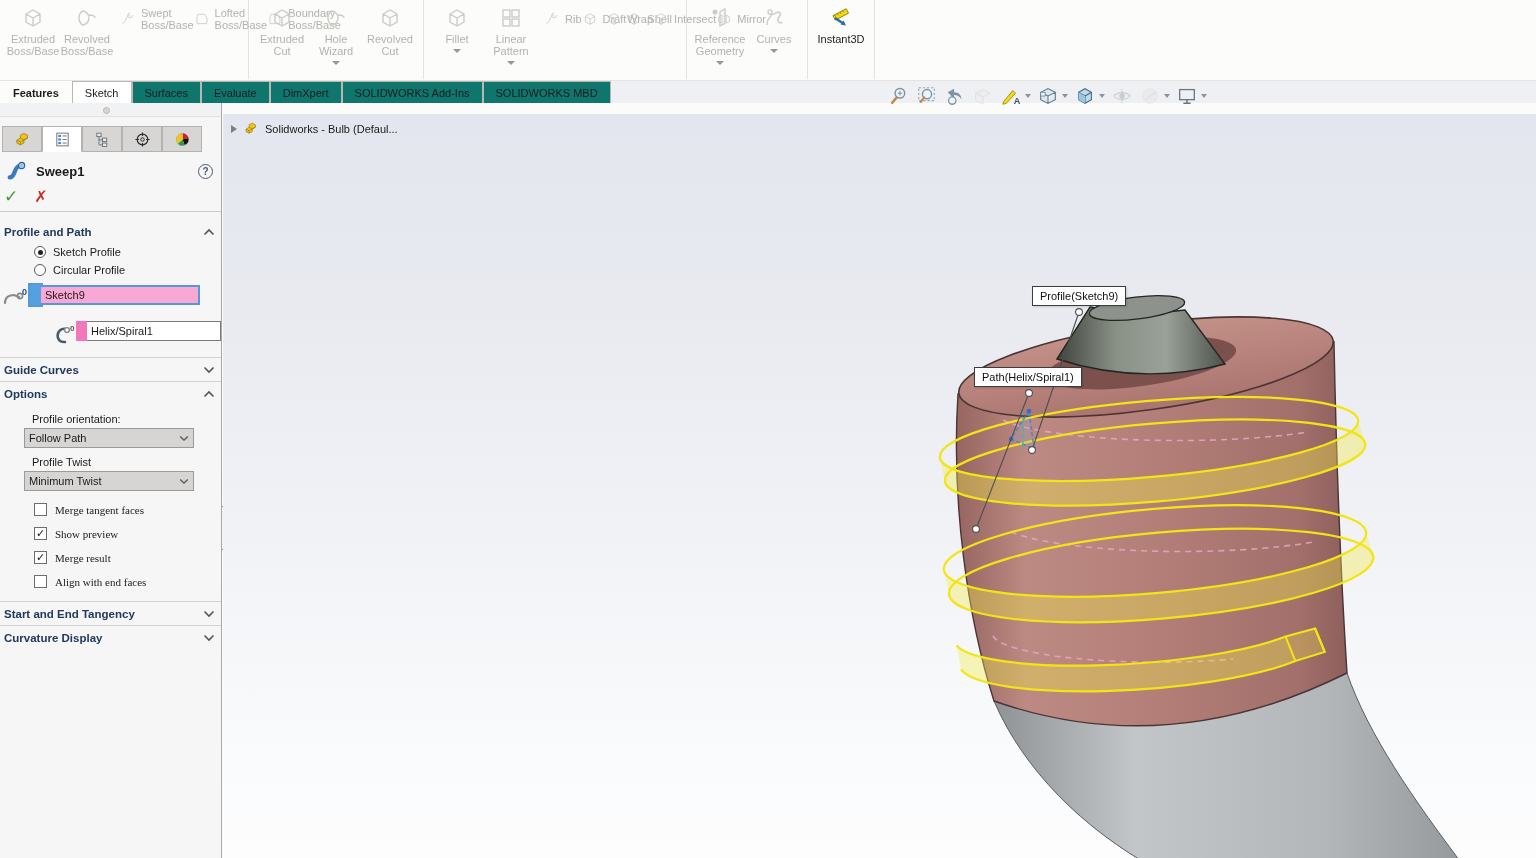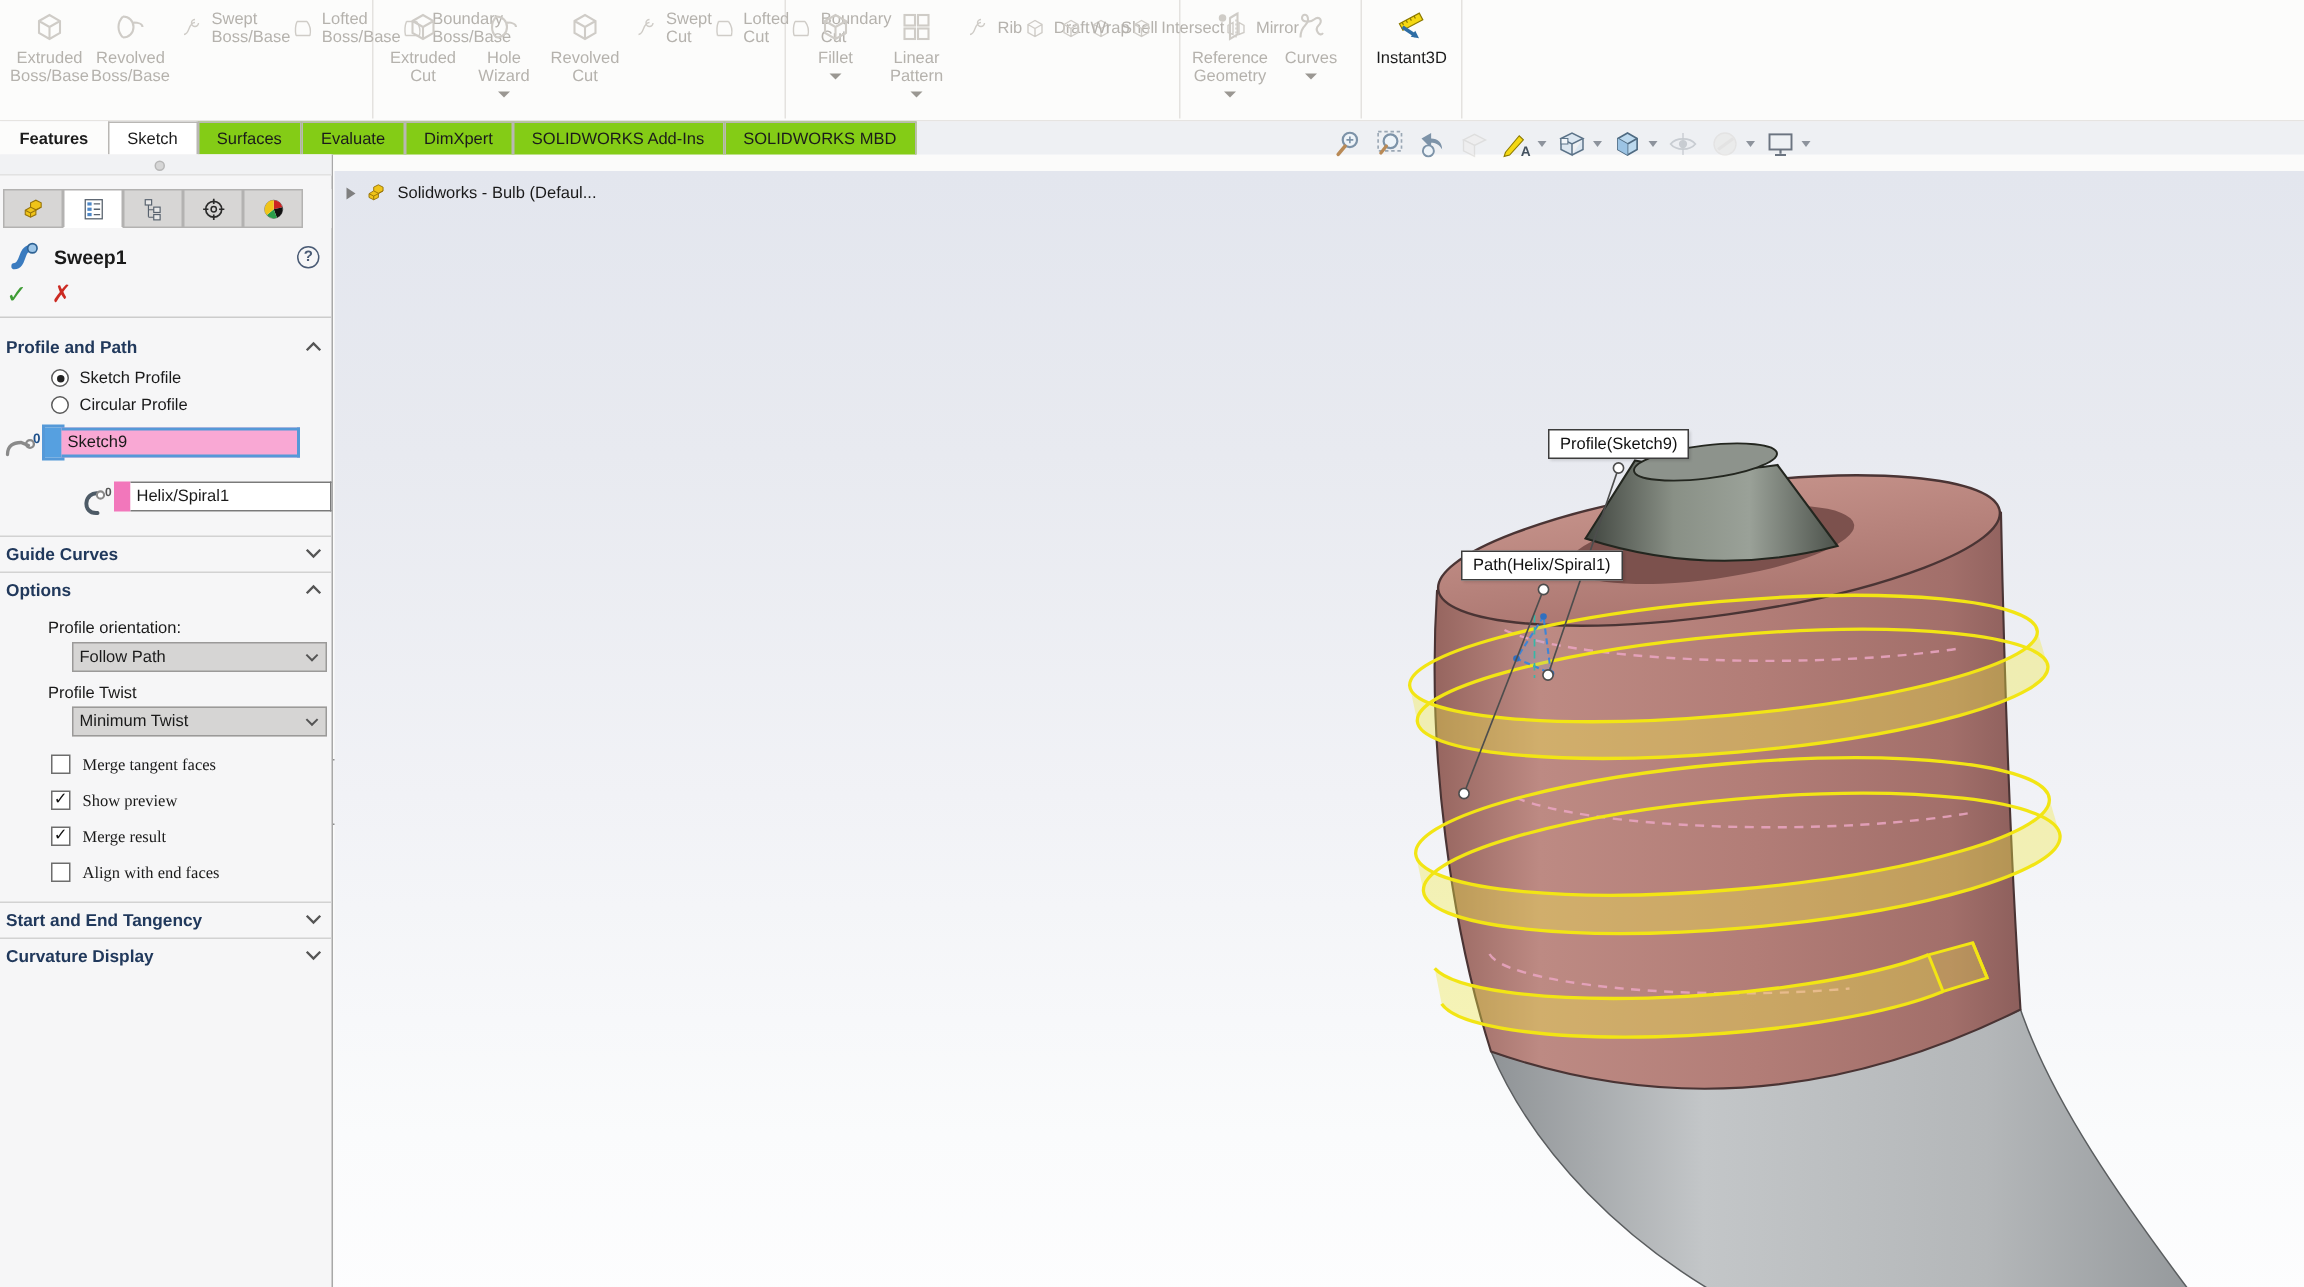--- a/index.html
+++ b/index.html
@@ -17,21 +17,21 @@
   .disabled .rlabel, .rsmall.disabled .rlabel { color:#b5b2ad; }
   .enabled .rlabel { color:#1c1c1c; }
   .ricon-lg { width:24px; height:24px; }
   .ricon-sm { width:16px; height:16px; flex:0 0 16px; }
   .caret-dn { width:0; height:0; border-left:4px solid transparent; border-right:4px solid transparent; border-top:4px solid #9a9792; margin-top:4px; }
   .ghost { stroke:#cfccc7; fill:none; stroke-width:1.4; }
   .ghost2 { stroke:#c5c2bd; fill:#efedea; stroke-width:1; }
 
   
   #tabbar { position:absolute; left:0; top:81px; width:1536px; height:22px; background:#eef0f3; display:flex; align-items:stretch; }
-  .ctab { padding:0 12px; display:flex; align-items:center; border:1px solid #b9b7b4; border-bottom:none; background:#84cc16; color:#1b1b1b; cursor:default; }
+  .ctab { padding:0 12px; display:flex; align-items:center; border:1px solid #b9b7b4; border-bottom:none; background:#0f766e; color:#1b1b1b; cursor:default; }
   .ctab.active { background:#fcfcfb; border-color:#fcfcfb; font-weight:bold; }
   .ctab.light { background:#ffffff; }
 
   
   #headsup { position:absolute; left:886px; top:83px; height:26px; display:flex; align-items:center; gap:2px; z-index:5; }
   .hbtn { display:flex; align-items:center; padding:1px 2px; cursor:default; }
   .hbtn svg { width:22px; height:22px; }
   .hcaret { width:0; height:0; border-left:3.5px solid transparent; border-right:3.5px solid transparent; border-top:4px solid #8d939c; margin-left:3px; }
 
   
@@ -63,21 +63,21 @@
   .sel-ico { width:30px; display:flex; justify-content:center; padding-top:2px; }
   .sel-box { display:flex; align-items:stretch; width:170px; height:20px; }
   .swatch { width:11px; flex:0 0 11px; }
   .swatch.blue { background:#56a0e0; }
   .swatch.pink { background:#f277bb; }
   .sel-input { flex:1; display:flex; align-items:center; padding-left:4px; background:#fff; border:1px solid #7a7a7a; border-left:none; }
   .sel-box.selected .sel-input { background:#f9a8d4; border:2px solid #5599d8; border-left:none; }
   .sel-box.selected .swatch { outline:2px solid #5599d8; }
 
   .opt-label { padding:8px 0 3px 32px; }
-  .dropdown { width:170px; height:20px; margin-left:48px; background:#d6d5d4; border:1px solid #9b9a99; display:flex; align-items:center; padding:0 4px; }
+  .dropdown { width:170px; height:20px; margin-left:24px; background:#d6d5d4; border:1px solid #9b9a99; display:flex; align-items:center; padding:0 4px; }
   .dropdown .dd-text { flex:1; }
   .dropdown svg { width:10px; height:7px; }
 
   .chk-row { display:flex; align-items:center; gap:8px; padding:6px 0 5px 34px;font-family:Liberation Serif, serif; }
   .chk { width:13px; height:13px; background:#fff; border:1px solid #6d6d6d; display:flex; align-items:center; justify-content:center; font-size:11px; line-height:11px; color:#111; }
 
   #panel-handle { position:absolute; left:222px; top:506px; width:11px; height:44px; background:#f4f4f5; border:1px solid #8f8f8f; border-left:none; }
   #panel-handle .dot { position:absolute; left:2px; top:18px; width:6px; height:6px; border-radius:50%; background:#cfcfcf; border:1px solid #a5a5a5; }
 
   
@@ -284,40 +284,20 @@
           <div class="rlabel">Hole
 Wizard</div>
           <div class="caret-dn"></div>
         </div>
         <div class="rlarge disabled">
           <svg class="ricon-lg">
             <use href="#sym-cube"></use>
           </svg>
           <div class="rlabel">Revolved
 Cut</div>
-        </div>
-        <div class="rsmallcol" style="width: 100px;">
-          <div class="rsmall disabled">
-            <svg class="ricon-sm">
-              <use href="#sym-sweep"></use>
-            </svg>
-            <span class="rlabel">Swept Cut</span>
-          </div>
-          <div class="rsmall disabled">
-            <svg class="ricon-sm">
-              <use href="#sym-loft"></use>
-            </svg>
-            <span class="rlabel">Lofted Cut</span>
-          </div>
-          <div class="rsmall disabled">
-            <svg class="ricon-sm">
-              <use href="#sym-loft"></use>
-            </svg>
-            <span class="rlabel">Boundary Cut</span>
-          </div>
         </div>
       </div>
       <div class="rgroup">
         <div class="rlarge disabled">
           <svg class="ricon-lg">
             <use href="#sym-cube"></use>
           </svg>
           <div class="rlabel">Fillet</div>
           <div class="caret-dn"></div>
         </div>

